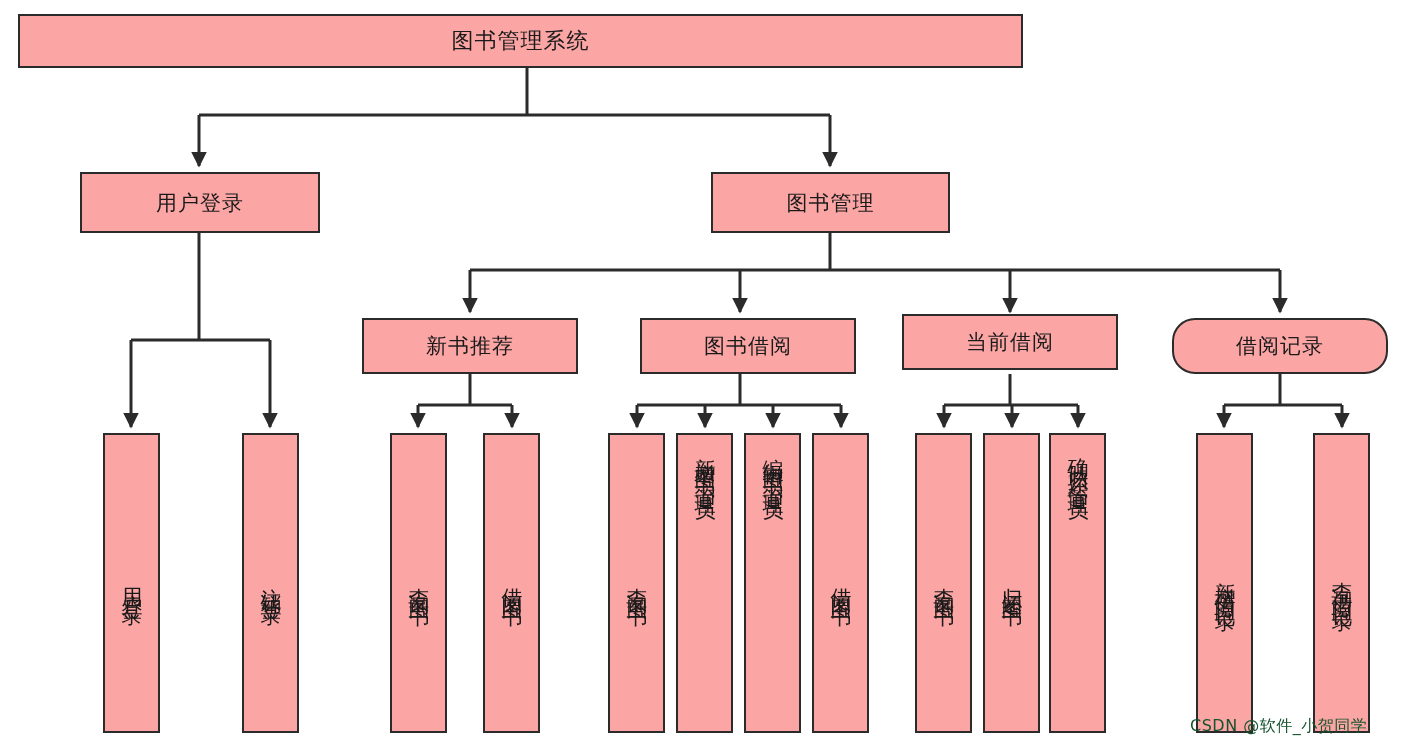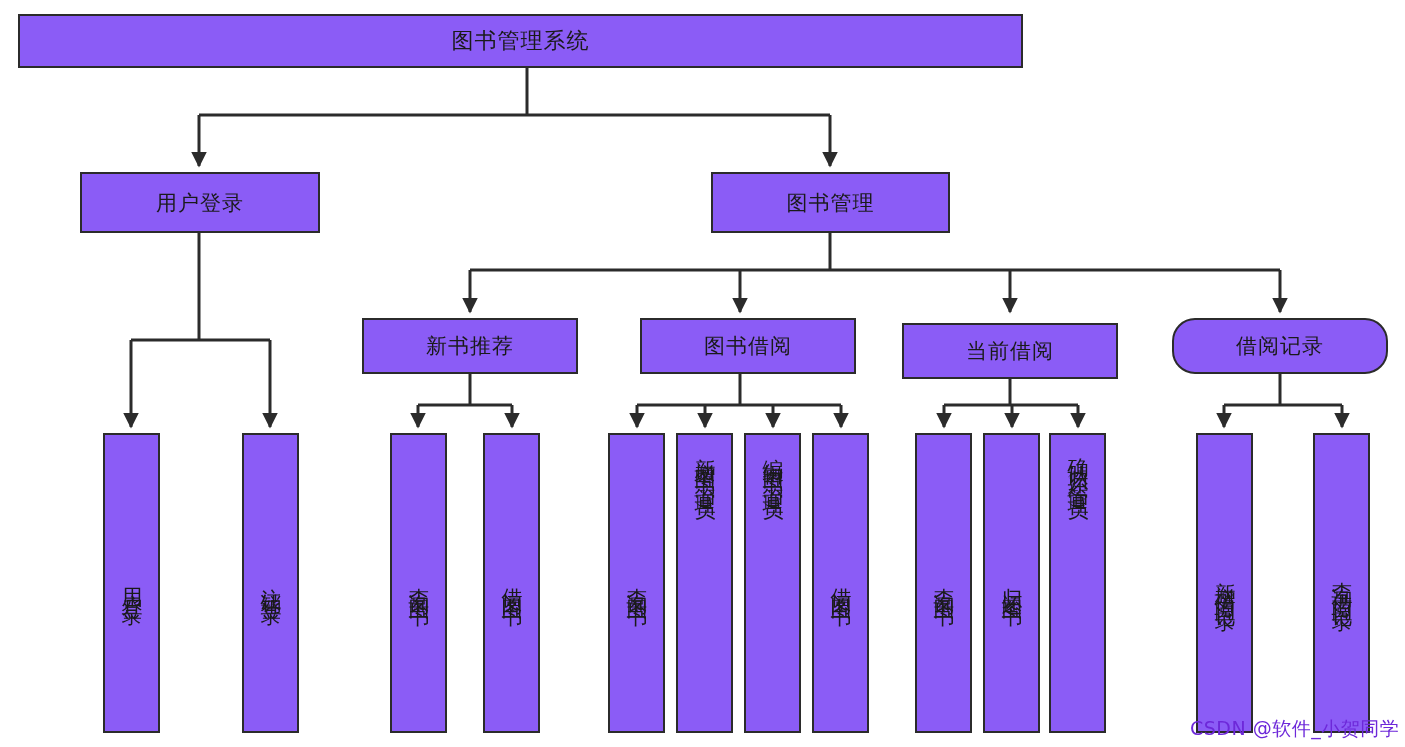--- a/index.html
+++ b/index.html
@@ -18,21 +18,21 @@
   svg.edges{
     position:absolute;
     left:0; top:0;
     width:1405px; height:747px;
     pointer-events:none;
   }
   .node{
     position:absolute;
     box-sizing:border-box;
     border:2px solid #2b2b2b;
-    background:#8b5cf6;
+    background:#fca5a5;
     display:flex;
     align-items:center;
     justify-content:center;
     color:#1a1a1a;
   }
   .node-h{            
     font-size:21px;
     letter-spacing:1px;
     white-space:nowrap;
   }
@@ -46,22 +46,22 @@
     padding-top:6px;
     padding-bottom:6px;
     align-items:center;
     justify-content:center;
   }
   .node-v.top-align{
     justify-content:flex-start;
   }
   .watermark{
     position:absolute;
-    font-size:19px;
-    color:#6d28d9;
+    font-size:16px;
+    color:#14532d;
     white-space:nowrap;
     letter-spacing:0.5px;
     font-family:"DejaVu Sans","Liberation Sans",sans-serif;
   }
 </style>
 </head>
 <body>
 
 <div id="diagram-root">
 
@@ -118,21 +118,21 @@
   <div class="node node-h node-root" style="left:18px; top:14px; width:1005px; height:54px;">图书管理系统</div>
 
   <div class="node node-h" style="left:80px; top:172px; width:240px; height:61px;">用户登录</div>
 
   <div class="node node-h" style="left:362px; top:318px; width:216px; height:56px;">新书推荐</div>
 
   <div class="node node-h" style="left:711px; top:172px; width:239px; height:61px;">图书管理</div>
 
   <div class="node node-h" style="left:632px; top:318px; width:216px; height:56px;margin-left:8px;">图书借阅</div>
 
-  <div class="node node-h" style="left:902px; top:323px; width:216px; height:56px;">当前借阅</div>
+  <div class="node node-h" style="left:902px; top:314px; width:216px; height:56px;">当前借阅</div>
 
   <div class="node node-h" style="left:1172px; top:318px; width:216px; height:56px;border-radius:23px;">借阅记录</div>
 
   <div class="node node-v" style="left:103px; top:433px; width:57px; height:300px;">用户登录</div>
 
   <div class="node node-v" style="left:242px; top:433px; width:57px; height:300px;">注销登录</div>
 
   <div class="node node-v" style="left:390px; top:433px; width:57px; height:300px;">查询图书</div>
 
   <div class="node node-v" style="left:483px; top:433px; width:57px; height:300px;">借阅图书</div>

